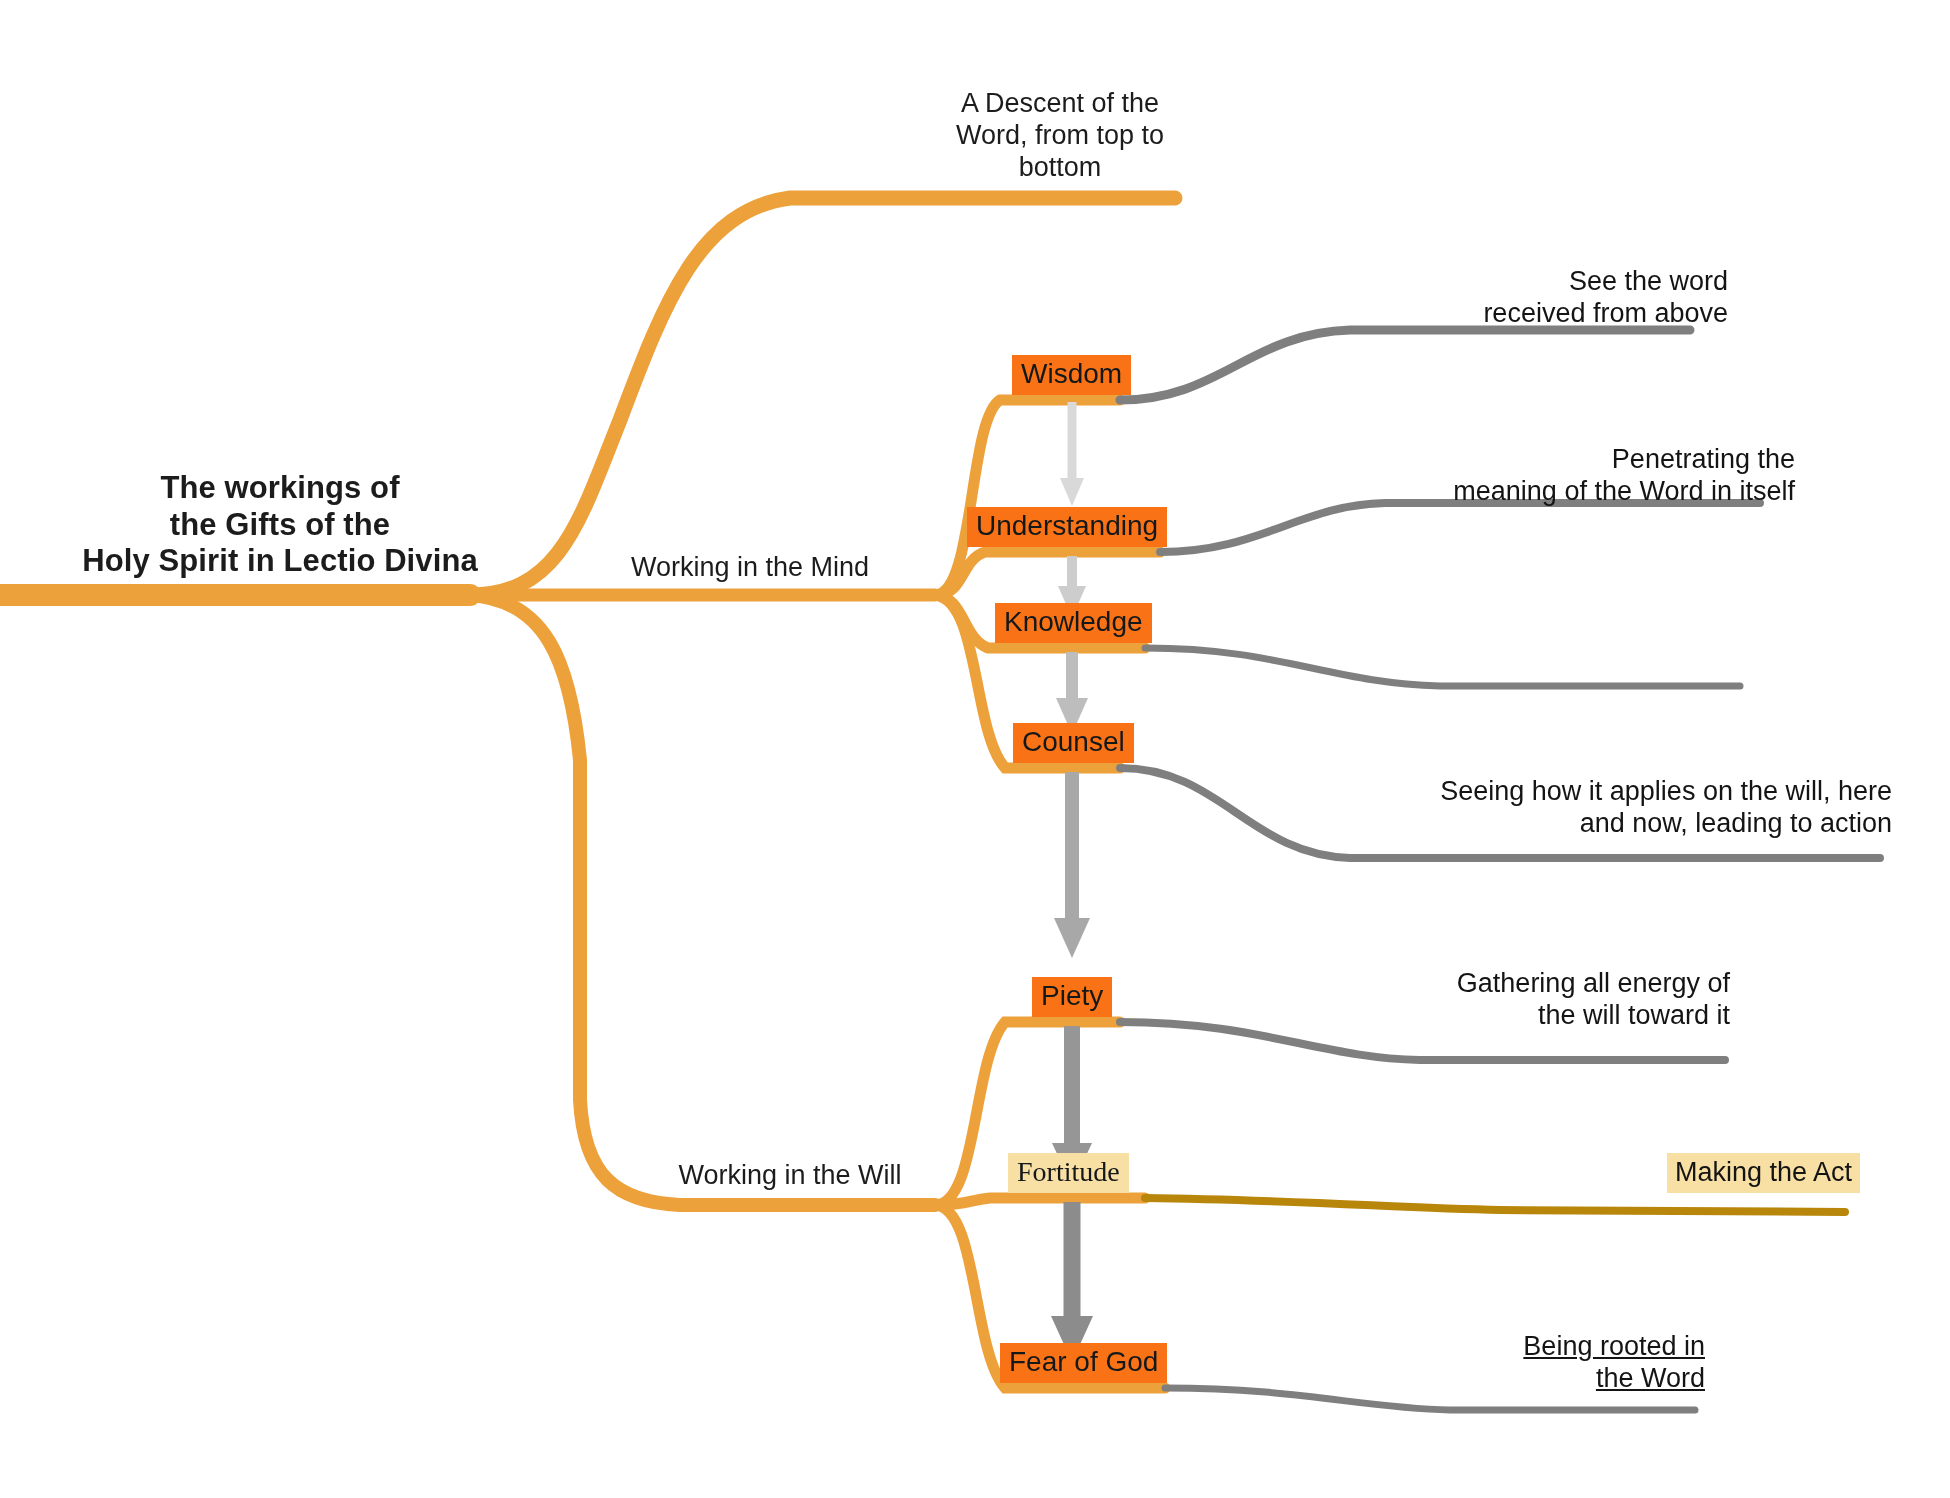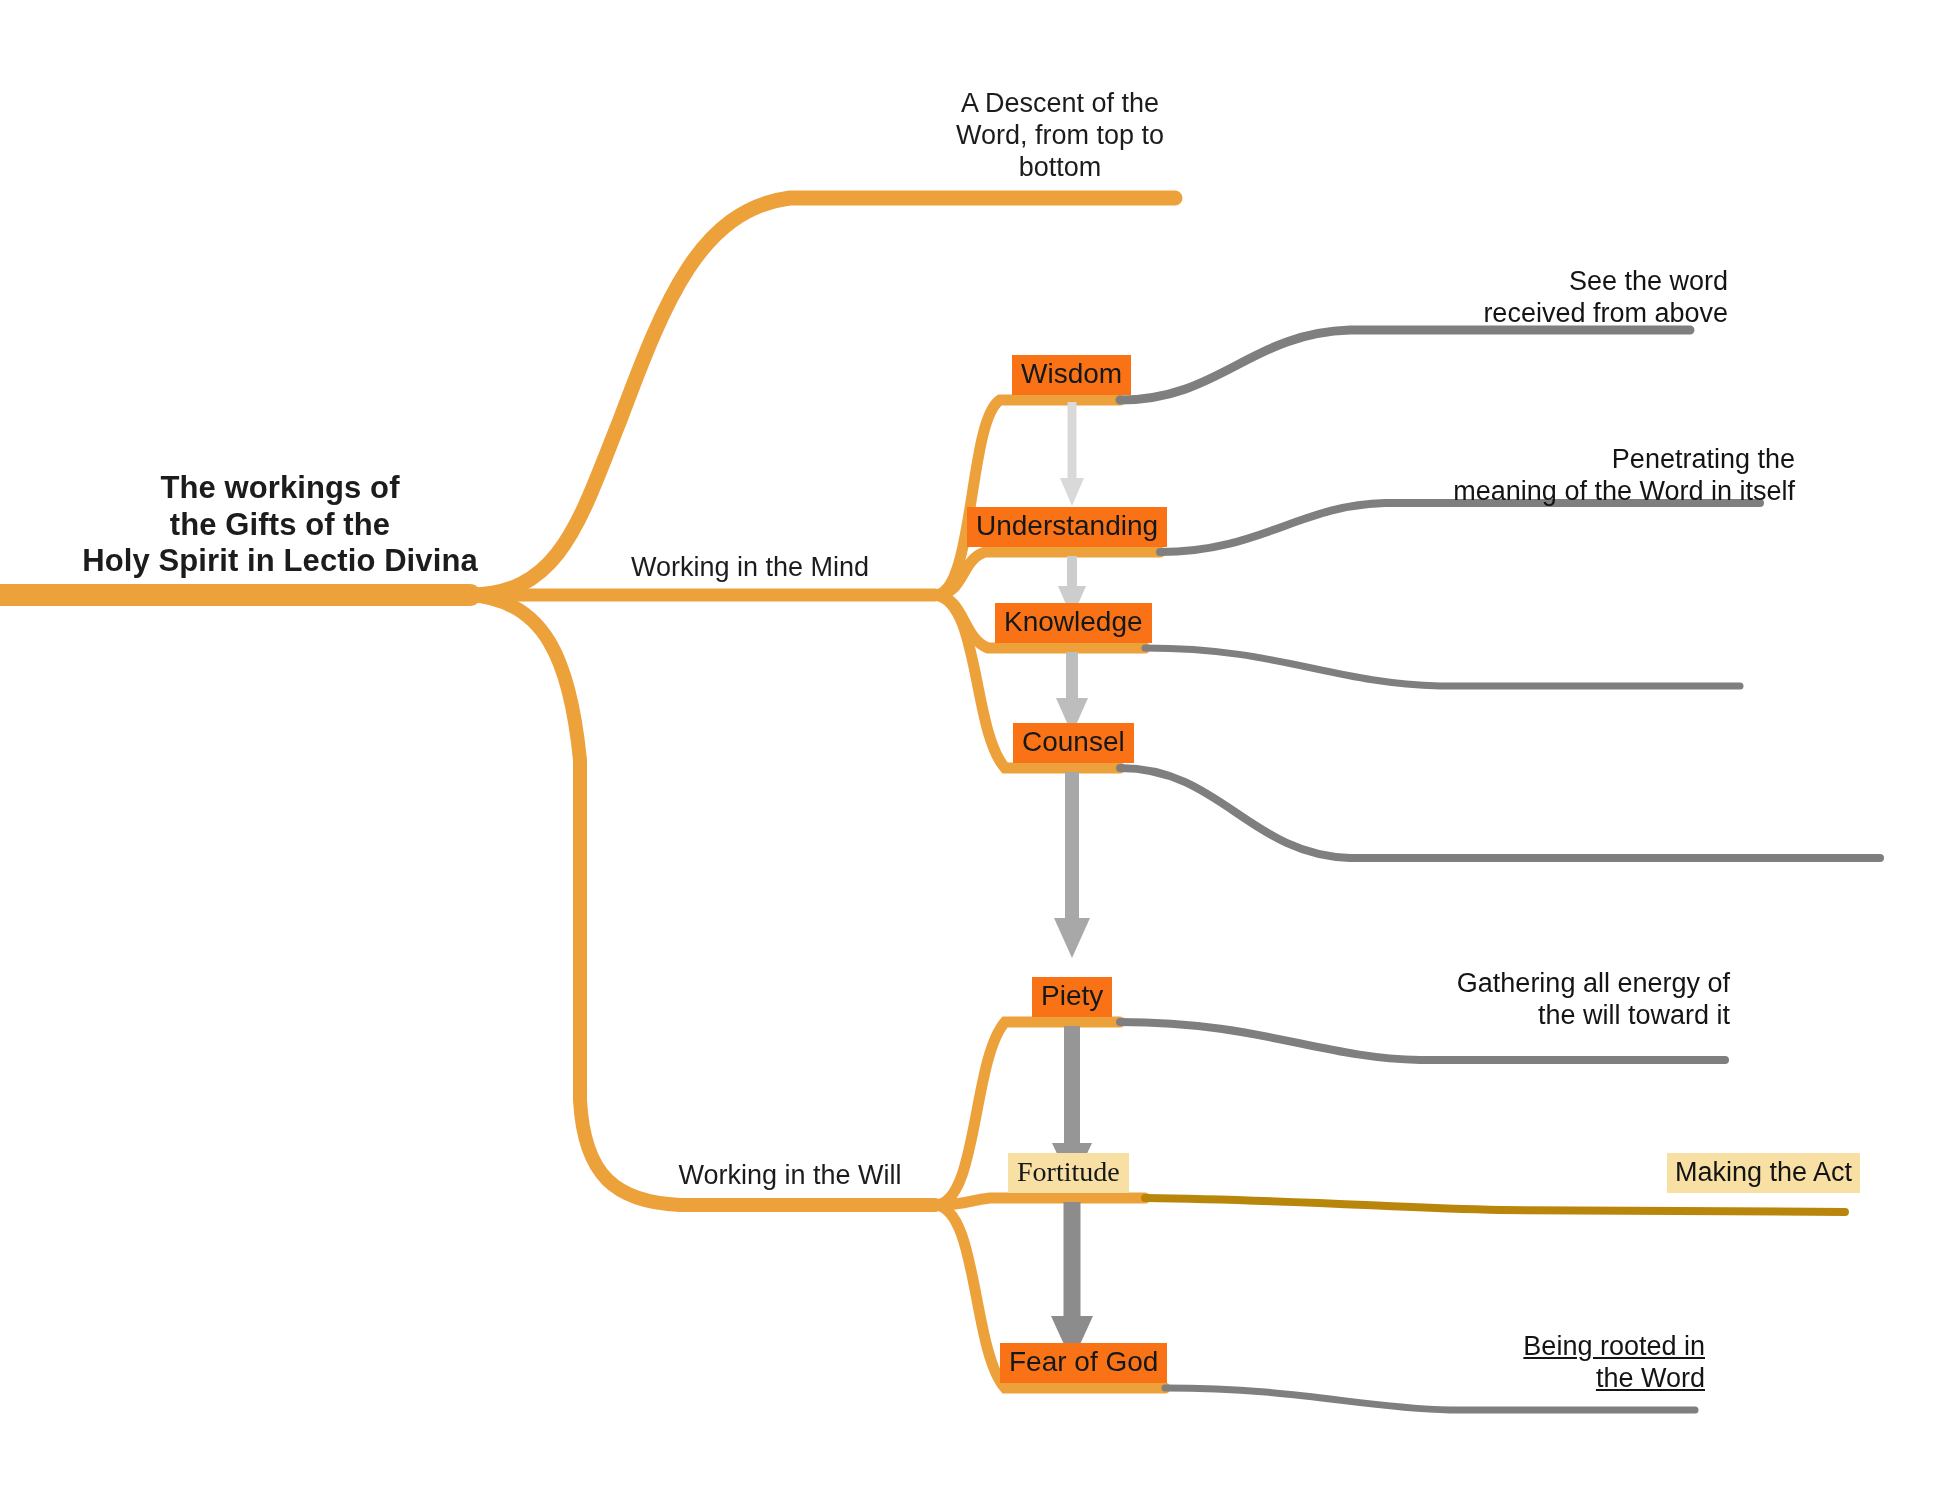--- a/index.html
+++ b/index.html
@@ -160,20 +160,22 @@
   <div class="gift hl" style="left:1008px; top:1153px;font-family:Liberation Serif, serif;">Fortitude</div>
   <div class="gift" style="left:1000px; top:1343px;">Fear of God</div>
 
   <div class="detail" style="right:155px; top:443px;">Penetrating the
 meaning of the Word in itself</div>
 
   <div class="detail" style="right:222px; top:265px;">See the word
 received from above</div>
 
 
+  <div class="detail" style="right:58px; top:775px;">Seeing how it applies on the will, here
+and now, leading to action</div>
 
   <div class="detail" style="right:220px; top:967px;">Gathering all energy of
 the will toward it</div>
 
   <div class="detail hl" style="right:90px; top:1153px;">Making the Act</div>
 
   <div class="detail" style="right:245px; top:1330px;text-decoration:underline;">Being rooted in
 the Word</div>
 
 </div>

